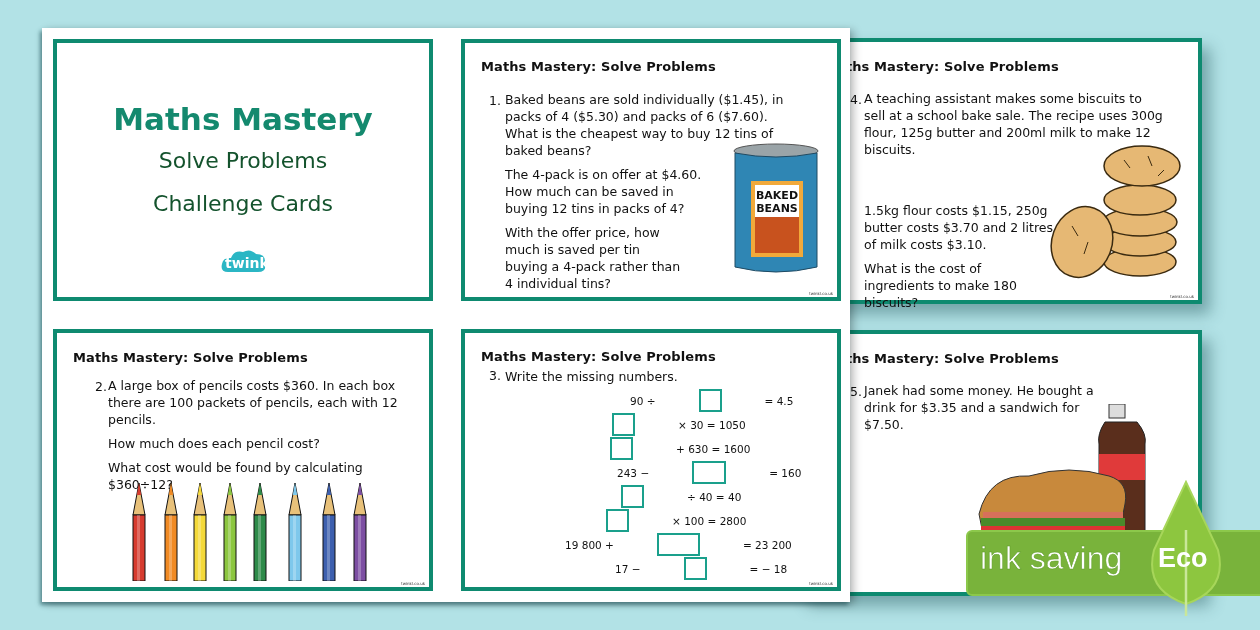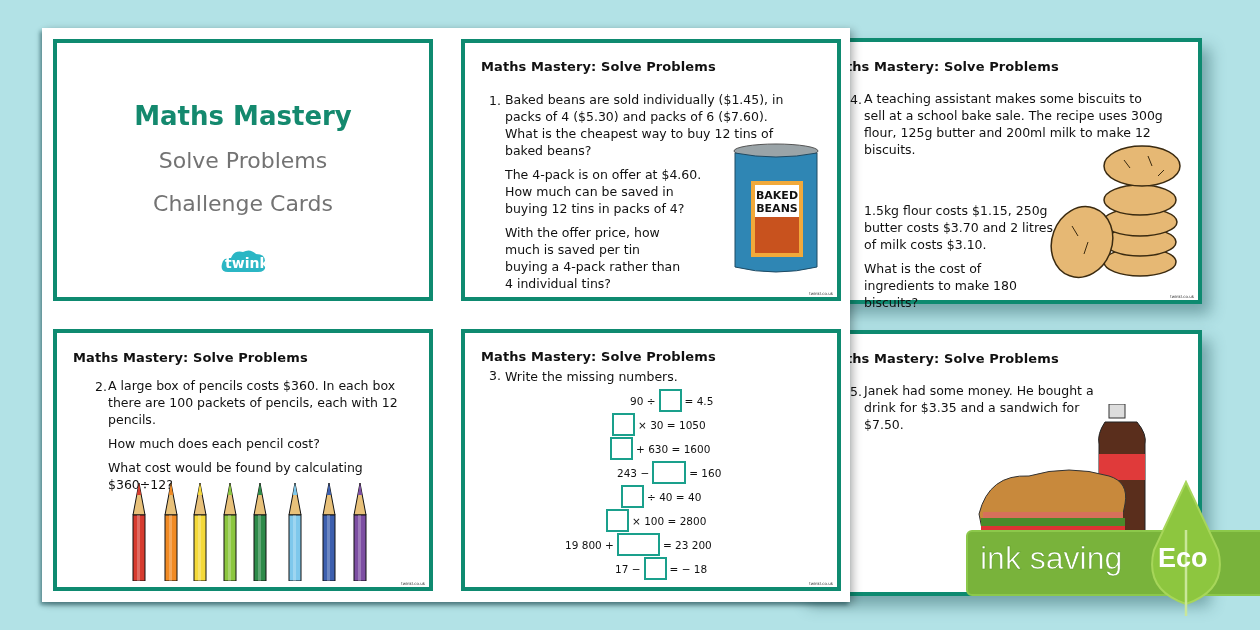--- a/index.html
+++ b/index.html
@@ -6,23 +6,23 @@
   body{width:1260px;height:630px;background:#b2e2e6;position:relative;overflow:hidden;font-family:"DejaVu Sans","Liberation Sans",sans-serif;}
   .abs{position:absolute;}
   .back-card{background:#fff;border:4px solid #0e8a70;box-shadow:8px 10px 14px rgba(40,90,95,0.45);box-sizing:border-box;}
   .sheet{left:42px;top:28px;width:808px;height:574px;background:#fff;box-shadow:-2px 3px 4px rgba(30,80,85,0.6),4px 2px 8px rgba(0,0,0,0.25);}
   .card{position:absolute;border:4px solid #0e8a70;box-sizing:border-box;background:#fff;}
   .hdr{position:absolute;font-size:13px;font-weight:bold;color:#111;letter-spacing:0.1px;}
   .q{position:absolute;font-size:12.5px;color:#111;line-height:17px;}
   .q p{margin:0 0 7px 0;}
   .qnum{position:absolute;font-size:12.5px;color:#111;}
   .footer{position:absolute;font-size:4px;color:#333;}
-  .title-main{position:absolute;left:0;right:0;top:58px;text-align:center;font-size:26px;font-weight:bold;color:#14896e;}
-  .title-sub{position:absolute;left:0;right:0;text-align:center;font-size:22px;color:#737373;}
-  .eq{position:absolute;font-size:10.5px;color:#111;white-space:nowrap;display:flex;align-items:center;}
+  .title-main{position:absolute;left:0;right:0;top:58px;text-align:center;font-size:31px;font-weight:bold;color:#14896e;}
+  .title-sub{position:absolute;left:0;right:0;text-align:center;font-size:22px;color:#14532d;}
+  .eq{position:absolute;font-size:10.5px;color:#111;white-space:nowrap;display:flex;align-items:center;gap:40px;}
   .box{display:inline-block;border:2px solid #1aa08c;box-sizing:border-box;height:23px;background:#fff;margin:0 3px;}
   .pencil{position:absolute;width:12px;}
   .banner{left:966px;top:530px;width:300px;height:66px;background:#79b33b;border-radius:6px 0 0 6px;border:2px solid #8cc84b;box-sizing:border-box;}
   .banner-text{left:980px;top:540px;font-size:32px;color:#fff;font-family:"Liberation Sans",sans-serif;-webkit-text-stroke:0.5px #5a9a23;}
   .eco-text{left:1158px;top:543px;font-size:27px;font-weight:bold;color:#fff;font-family:"Liberation Sans",sans-serif;}
 </style>
 </head>
 <body>
 
 <div class="abs back-card" style="left:800px;top:38px;width:402px;height:266px;">

